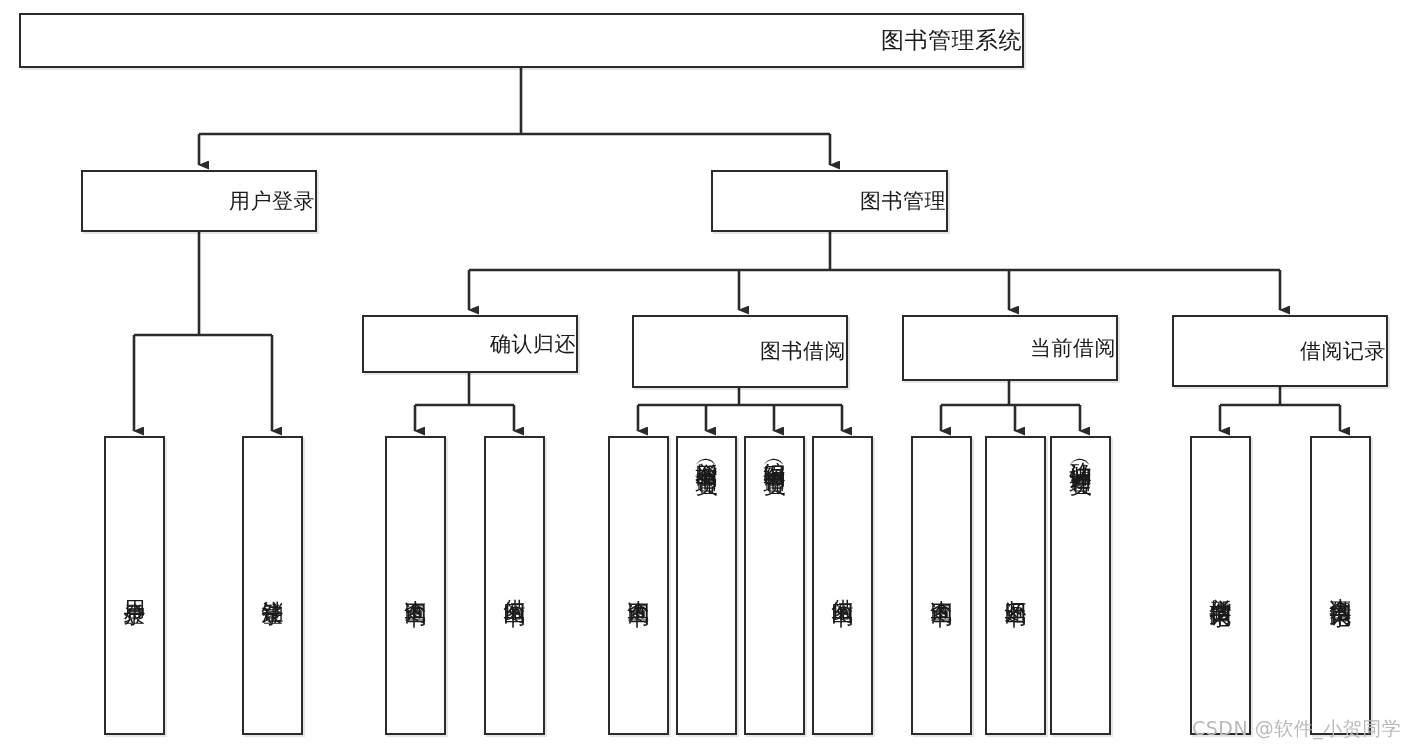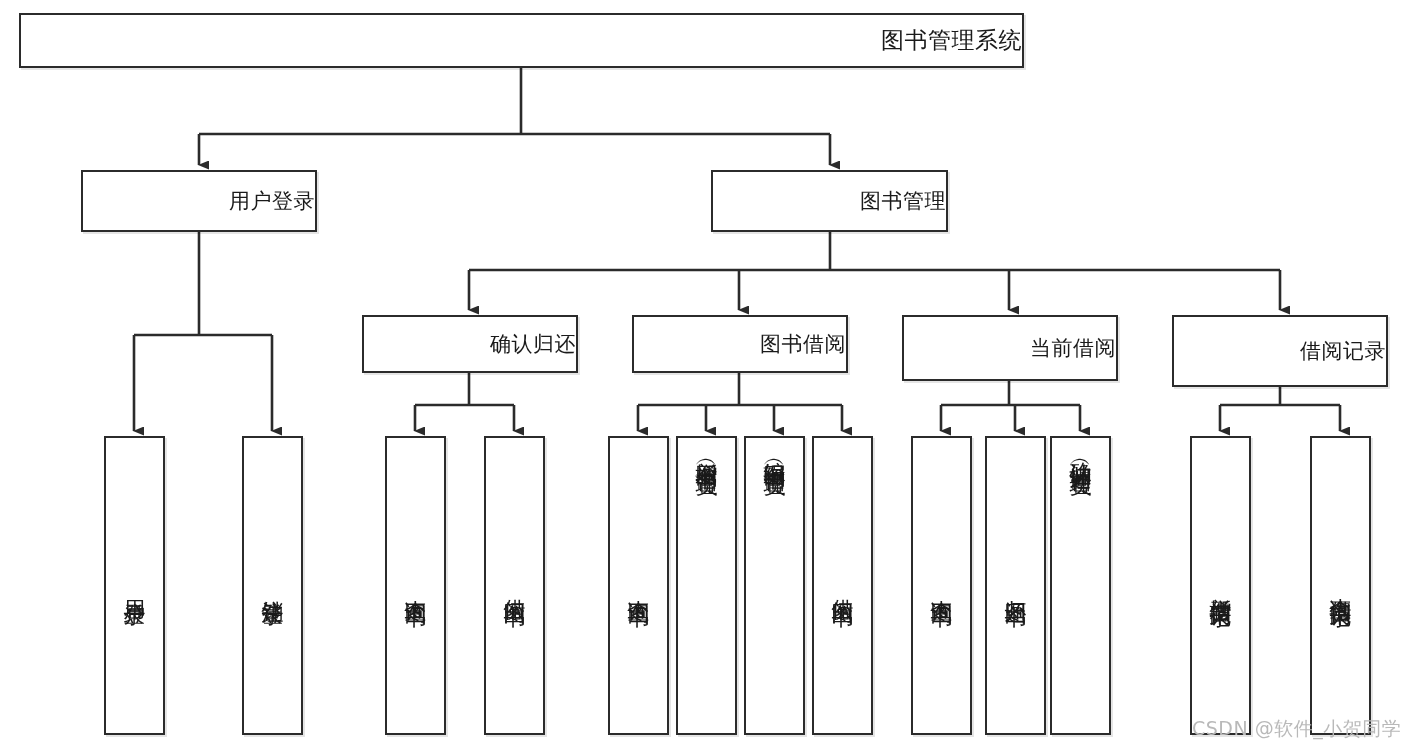--- a/index.html
+++ b/index.html
@@ -139,21 +139,21 @@
   <div class="node horiz lvl2" style="left:81px; top:170px; width:236px; height:62px;">
     <span class="label">用户登录</span>
   </div>
   <div class="node horiz lvl2" style="left:711px; top:170px; width:237px; height:62px;">
     <span class="label">图书管理</span>
   </div>
 
   <div class="node horiz lvl3" style="left:362px; top:315px; width:216px; height:58px;">
     <span class="label">确认归还</span>
   </div>
-  <div class="node horiz lvl3" style="left:632px; top:315px; width:216px; height:58px;">
+  <div class="node horiz lvl3" style="left:632px; top:315px; width:216px; height:73px;">
     <span class="label">图书借阅</span>
   </div>
   <div class="node horiz lvl3" style="left:902px; top:315px; width:216px; height:66px;">
     <span class="label">当前借阅</span>
   </div>
   <div class="node horiz lvl3" style="left:1172px; top:315px; width:216px; height:72px;">
     <span class="label">借阅记录</span>
   </div>
 
   <div class="node vert leaf" style="left:104px; top:436px; width:61px; height:299px; align-items:center; padding-top:0;">

